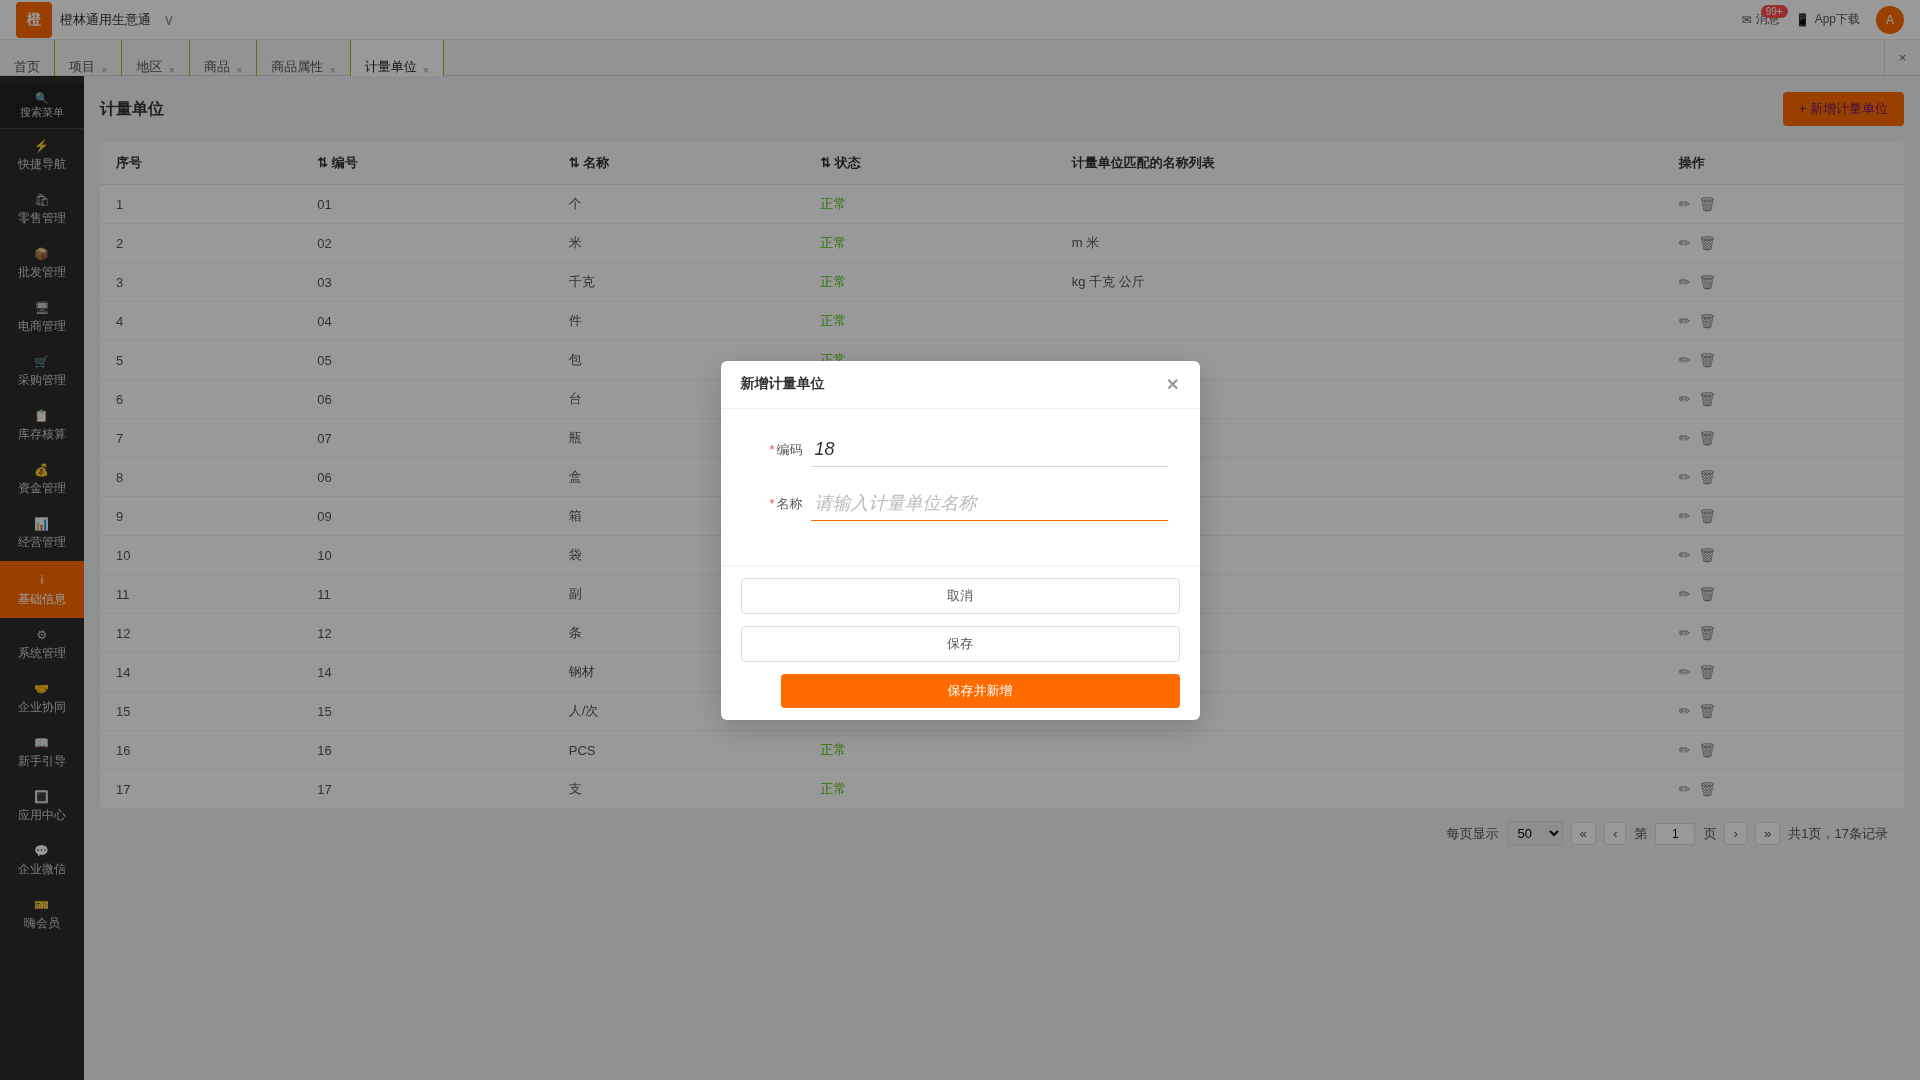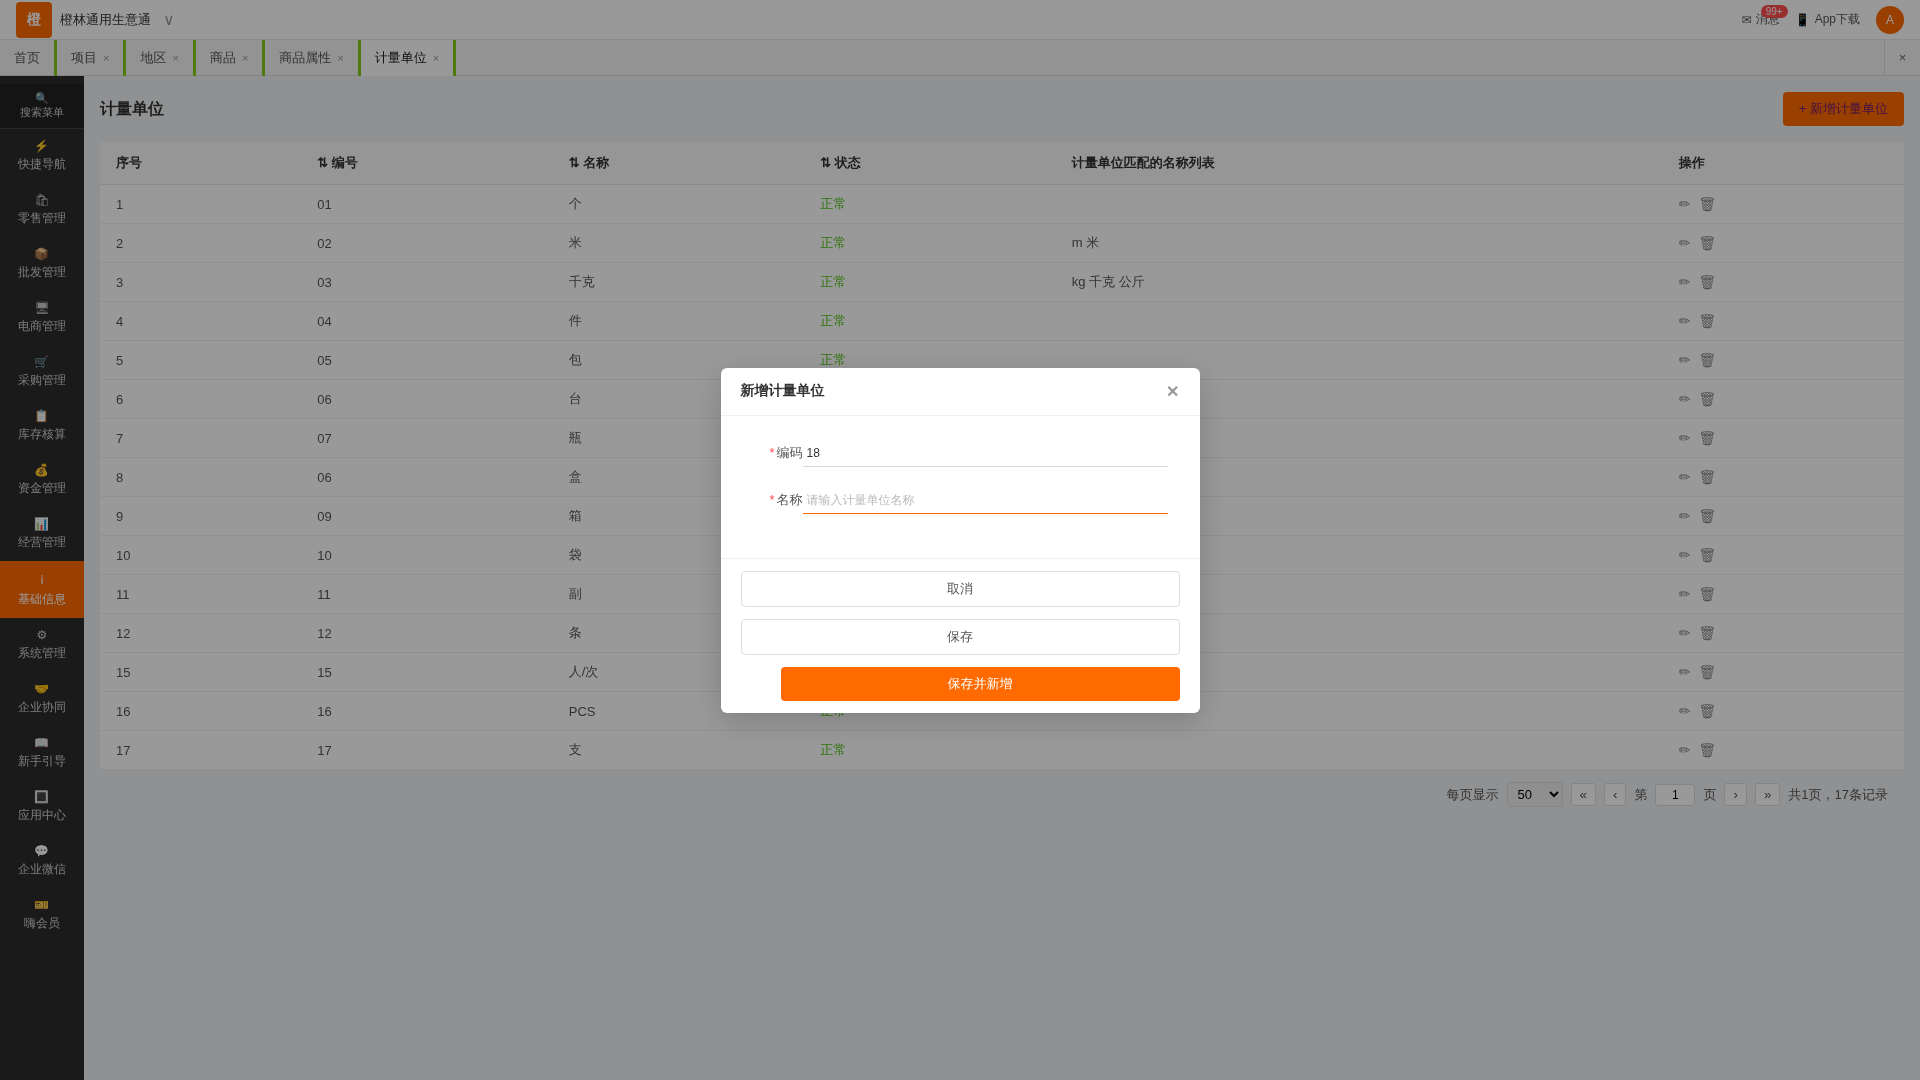--- a/index.html
+++ b/index.html
@@ -79,26 +79,26 @@
       display: flex;
       align-items: center;
       border-bottom: 1px solid #ddd;
       padding: 0 0;
       position: relative;
     }
     .tab {
       height: 36px;
       padding: 0 14px;
       display: flex;
-      align-items: center;
+      align-items: flex-end;
       gap: 6px;
       cursor: pointer;
       color: #555;
       font-size: 13px;
-      border-right: 3px solid #84cc16;
+      border-right: 1px solid #84cc16;
       white-space: nowrap;
     }
     .tab.active {
       background: #fff;
       color: #1a1a1a;
       font-weight: 500;
     }
     .tab .close-btn {
       font-size: 11px;
       color: #999;
@@ -294,41 +294,42 @@
       color: #999;
       font-size: 16px;
     }
     .modal-body {
       padding: 24px 32px;
     }
     .form-row {
       display: flex;
       align-items: center;
       margin-bottom: 20px;
-      gap: 0;
+      gap: 8px;
     }
     .form-label {
       width: 50px;
       text-align: right;
       color: #555;
       font-size: 13px;
       flex-shrink: 0;
     }
     .form-label .required {
       color: #ff4d4f;
       margin-right: 2px;
     }
     .form-input {
       flex: 1;
       border: none;
       border-bottom: 1px solid #d9d9d9;
       padding: 6px 4px;
-      font-size: 12px;
+      font-size: 18px;
       outline: none;
       color: #333;
+      font-style: italic;
     }
     .form-input.active-border {
       border-bottom: 1px solid #ff6b00;
     }
     .form-input::placeholder {
       color: #bbb;
     }
     .modal-footer {
       padding: 12px 20px;
       display: flex;
@@ -662,20 +663,33 @@
       <td><span class="status-normal">正常</span></td>
       <td></td>
       <td>
         <div class="action-btns">
           <span class="action-icon">✏</span>
           <span class="action-icon">🗑</span>
         </div>
       </td>
     </tr>
             <tr>
+      <td>14</td>
+      <td>14</td>
+      <td>钢材</td>
+      <td><span class="status-normal">正常</span></td>
+      <td></td>
+      <td>
+        <div class="action-btns">
+          <span class="action-icon">✏</span>
+          <span class="action-icon">🗑</span>
+        </div>
+      </td>
+    </tr>
+            <tr>
       <td>15</td>
       <td>15</td>
       <td>人/次</td>
       <td><span class="status-normal">正常</span></td>
       <td></td>
       <td>
         <div class="action-btns">
           <span class="action-icon">✏</span>
           <span class="action-icon">🗑</span>
         </div>

